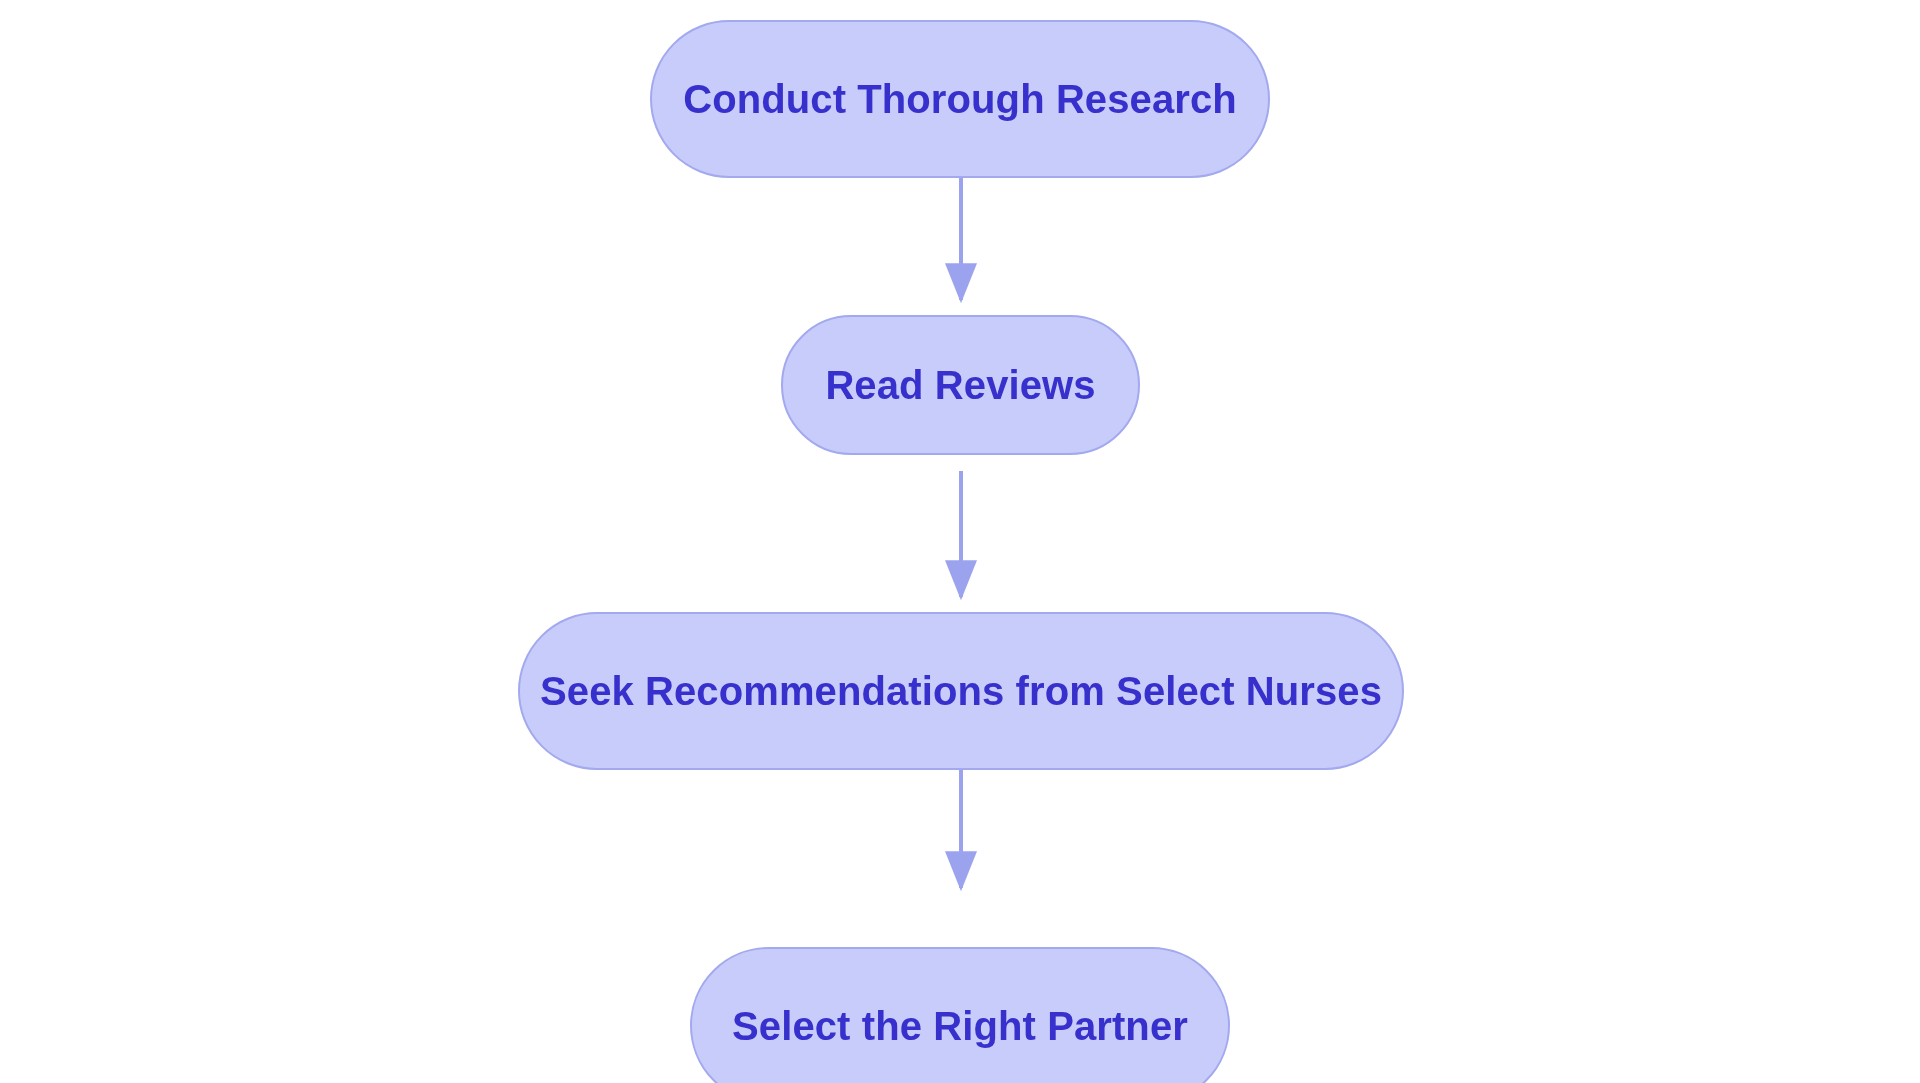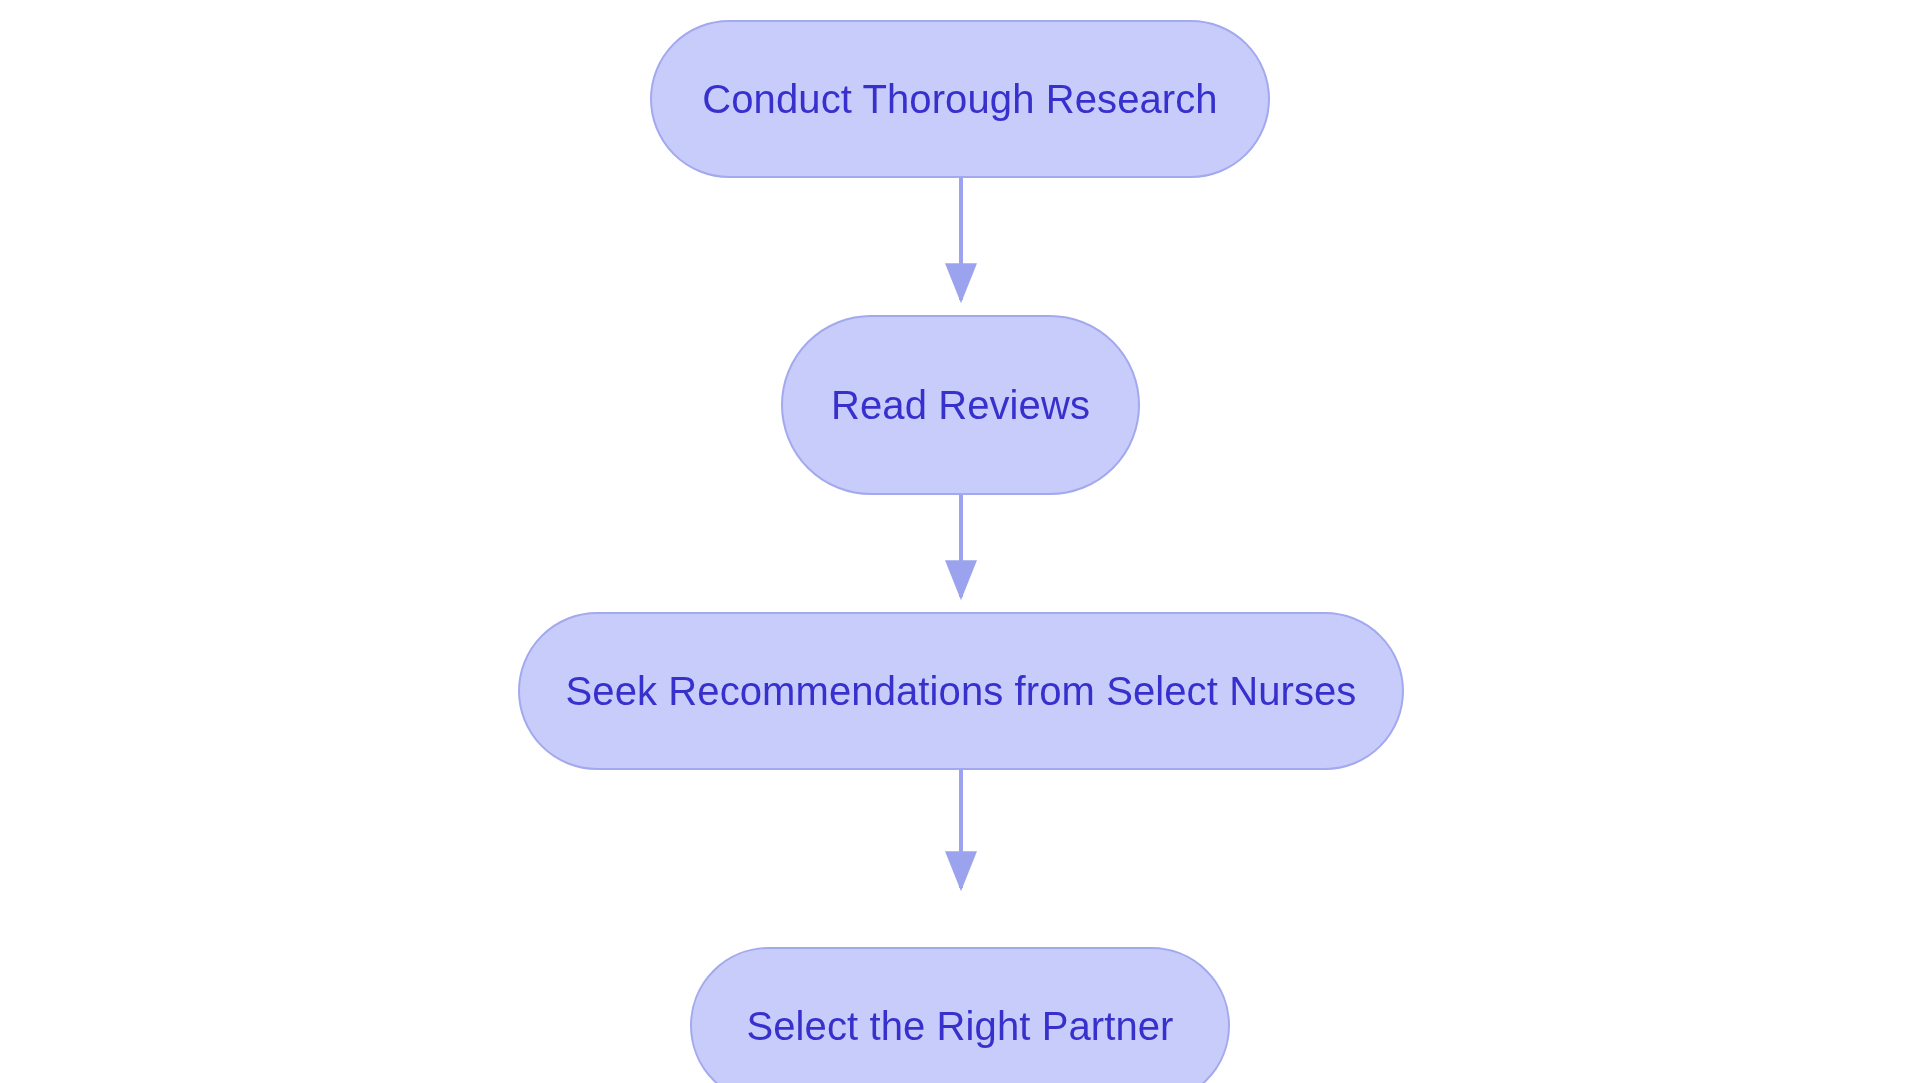--- a/index.html
+++ b/index.html
@@ -40,30 +40,30 @@
     background: #c8ccfa;
     border: 2px solid #a3a9ee;
     border-radius: 999px;
     color: #3730cc;
     text-align: center;
     white-space: nowrap;
   }
 
   .node-label {
     font-size: 40px;
-    font-weight: 400;
+    font-weight: 700;
     letter-spacing: 0.1px;
     line-height: 1.1;
     color: #3730cc;
     padding: 0 16px;
   }
 
   
   #node-1 { left: 650px;  top: 20px;   width: 620px; height: 158px; }
-  #node-2 { left: 781px;  top: 315px;  width: 359px; height: 180px; }
+  #node-2 { left: 781px;  top: 315px;  width: 359px; height: 140px; }
   #node-3 { left: 518px;  top: 612px;  width: 886px; height: 158px; }
   #node-4 { left: 690px;  top: 947px;  width: 540px; height: 157px; }
 </style>
 </head>
 <body>
 
 <div id="flow-canvas">
 
   <svg id="edge-layer" viewBox="0 0 1920 1083" width="1920" height="1083" xmlns="http://www.w3.org/2000/svg">
     <defs>

